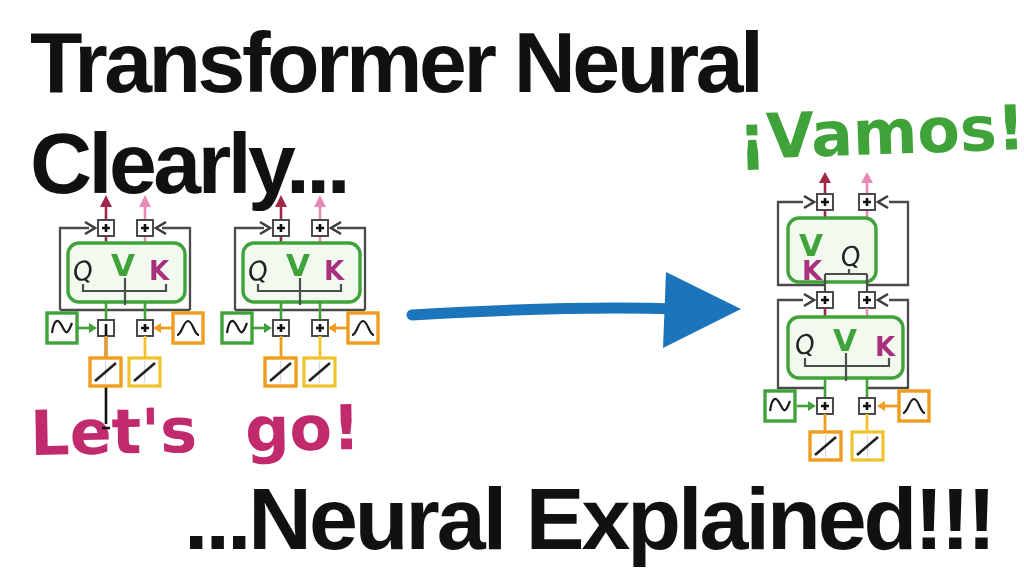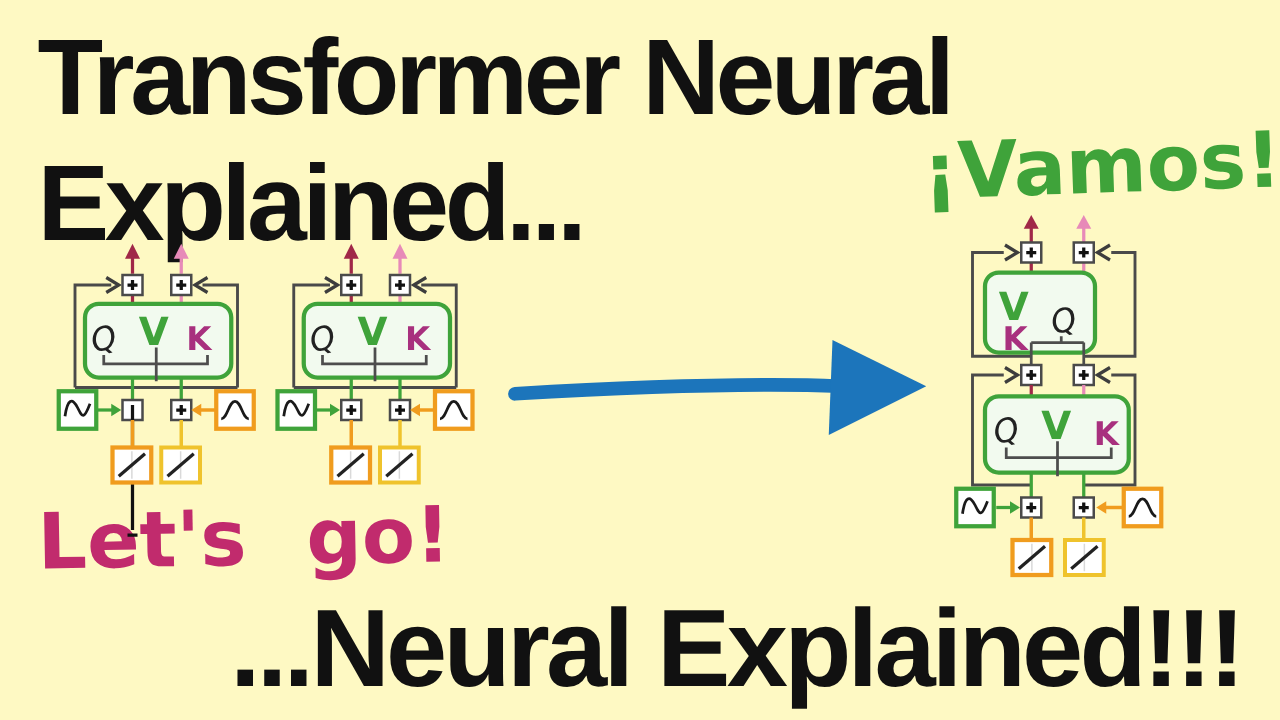--- a/index.html
+++ b/index.html
@@ -1,16 +1,16 @@
 <!DOCTYPE html>
 <html><head>
 <meta charset="utf-8">
 <style>
   html,body{margin:0;padding:0;background:#888;}
-  #stage{position:relative;width:1024px;height:576px;background:#fef9c3;overflow:hidden;
+  #stage{position:relative;width:1024px;height:576px;background:#ffffff;overflow:hidden;
          font-family:"Liberation Sans",sans-serif;}
   .title{position:absolute;left:30px;top:12px;color:#111;font-weight:bold;
          font-size:86px;letter-spacing:-3.5px;line-height:1.18;white-space:pre;}
   .clearly{position:absolute;left:184px;top:468px;color:#111;font-weight:bold;
          font-size:88px;letter-spacing:-3px;white-space:nowrap;}
   .vamos{position:absolute;left:738px;top:96px;color:#3fa33a;
          font-family:"DejaVu Sans",sans-serif;font-weight:bold;font-size:62px;
          transform:rotate(-2deg);white-space:nowrap;}
   .letsgo{position:absolute;left:30px;top:394px;color:#c12b6d;
          font-family:"DejaVu Sans",sans-serif;font-weight:bold;font-size:62px;
@@ -37,21 +37,21 @@
   .grnl{stroke:#3fa33a;stroke-width:2.6;}
   .orgl{stroke:#f09c1e;stroke-width:2.8;}
   .yell{stroke:#efc32c;stroke-width:2.8;}
   .gryl{stroke:#4d4d4d;stroke-width:2.2;fill:none;}
 </style>
 </head>
 <body>
 
 <div id="stage">
 
-  <div class="title"><span>Transformer Neural</span><br><span>Explained...</span></div>
+  <div class="title"><span>Transformer Neural</span><br><span>Clearly...</span></div>
 
   <div class="vamos">¡Vamos!</div>
 
   <div class="letsgo"><span class="w1">Let's</span><span class="w2">go!</span></div>
 
   <div class="clearly">...Neural Explained!!!</div>
 
   <svg style="left:45px;top:192px" width="160" height="195" viewBox="0 0 160 195">
     <g>
       <path class="wrap" d="M15,118 V36 H44 M145,118 V36 H117 M15,118 H145"></path>

